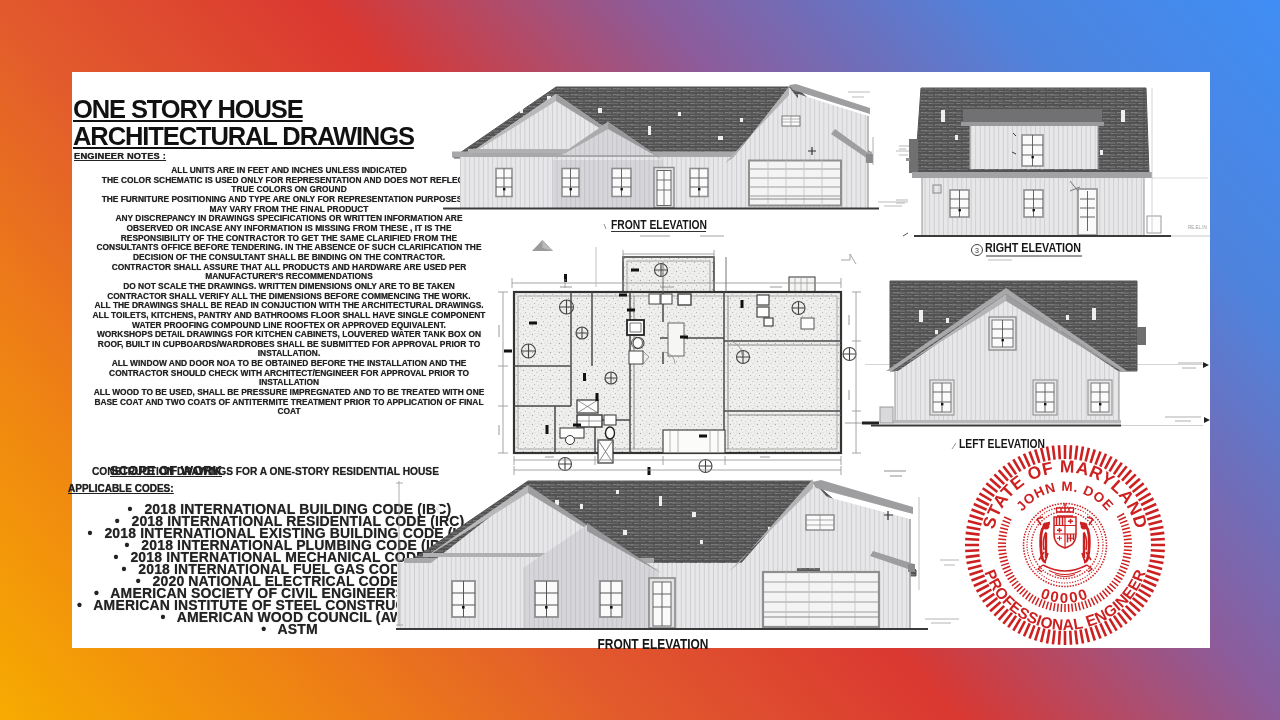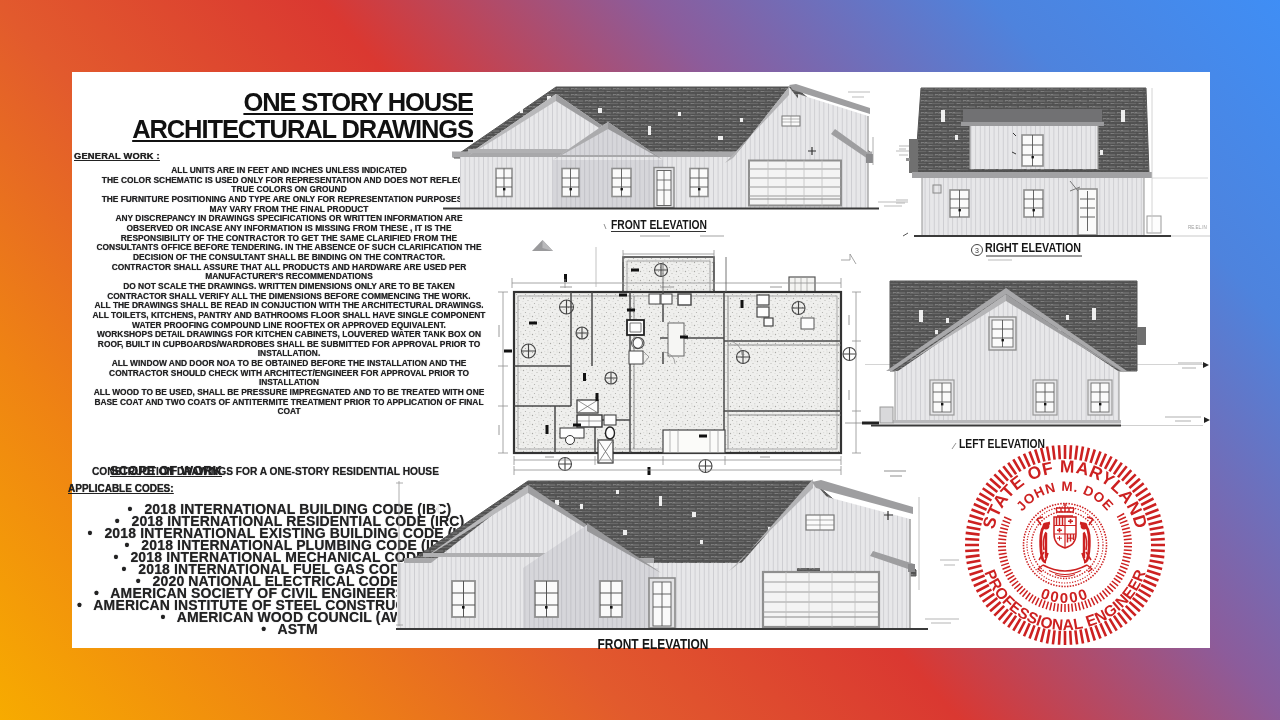--- a/index.html
+++ b/index.html
@@ -1,30 +1,30 @@
 <!DOCTYPE html>
 <html><head>
 <meta charset="utf-8">
 <style>
   html,body{margin:0;padding:0;}
   body{width:1280px;height:720px;overflow:hidden;font-family:"Liberation Sans",sans-serif;
        background:linear-gradient(48.4deg,#f7ab00 0%,#ef8313 17%,#e25a2d 33%,#da3831 50%,#8c5c9b 67%,#4e83dd 85%,#3f8ef5 100%);}
   #sheet{position:absolute;left:72px;top:72px;width:1138px;height:576px;background:#fff;}
   .abs{position:absolute;}
-  .ttl{font-weight:bold;color:#111;text-align:right;text-decoration:underline;line-height:1.0;}
+  .ttl{font-weight:bold;color:#111;text-align:left;text-decoration:underline;line-height:1.0;margin-top:7px;}
   .hd{font-weight:bold;color:#222;text-decoration:underline;text-shadow:0 0 .7px rgba(20,20,20,.9);}
   .notes{color:#222;font-weight:bold;text-shadow:0 0 .8px rgba(40,40,50,.65);text-align:center;}
 </style>
 </head>
 <body>
 <div id="sheet"></div>
 
 <div class="abs ttl" style="left:73px;top:89px;width:400px;font-size:25.5px;letter-spacing:-1.1px;line-height:26.5px;">ONE STORY HOUSE<br>ARCHITECTURAL DRAWINGS</div>
 
-<div class="abs hd" style="left:74px;top:151px;font-size:9.3px;letter-spacing:.2px;">GENERAL WORK :</div>
+<div class="abs hd" style="left:74px;top:151px;font-size:9.3px;letter-spacing:.2px;">ENGINEER NOTES :</div>
 
 <div class="abs notes" style="left:83px;top:166px;width:412px;font-size:8.4px;line-height:9.65px;">
 ALL UNITS ARE IN FEET AND INCHES UNLESS INDICATED<br>
 THE COLOR SCHEMATIC IS USED ONLY FOR REPRESENTATION AND DOES NOT REFLECT T<br>
 TRUE COLORS ON GROUND<br>
 THE FURNITURE POSITIONING AND TYPE ARE ONLY FOR REPRESENTATION PURPOSES AN<br>
 MAY VARY FROM THE FINAL PRODUCT<br>
 ANY DISCREPANCY IN DRAWINGS SPECIFICATIONS OR WRITTEN INFORMATION ARE<br>
 OBSERVED OR INCASE ANY INFORMATION IS MISSING FROM THESE , IT IS THE<br>
 RESPONSIBILITY OF THE CONTRACTOR TO GET THE SAME CLARIFIED FROM THE<br>

